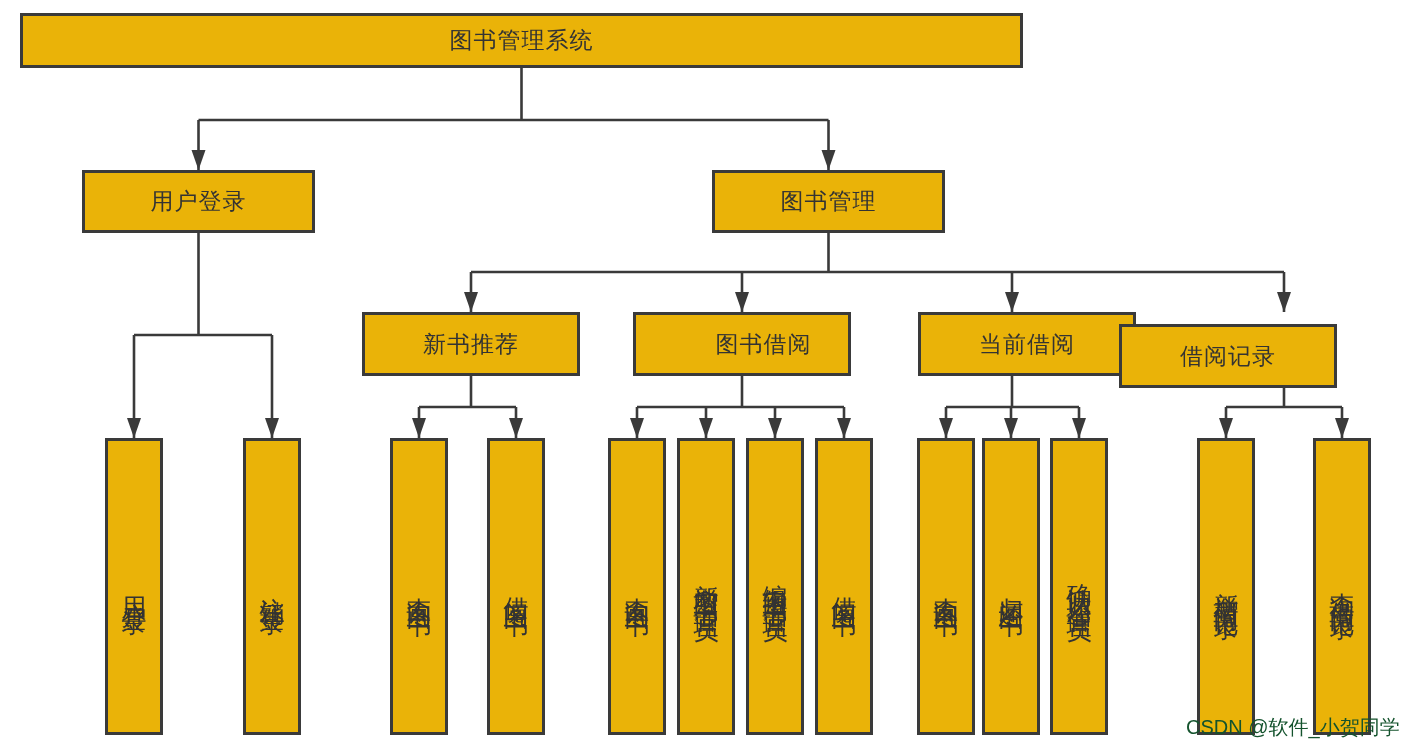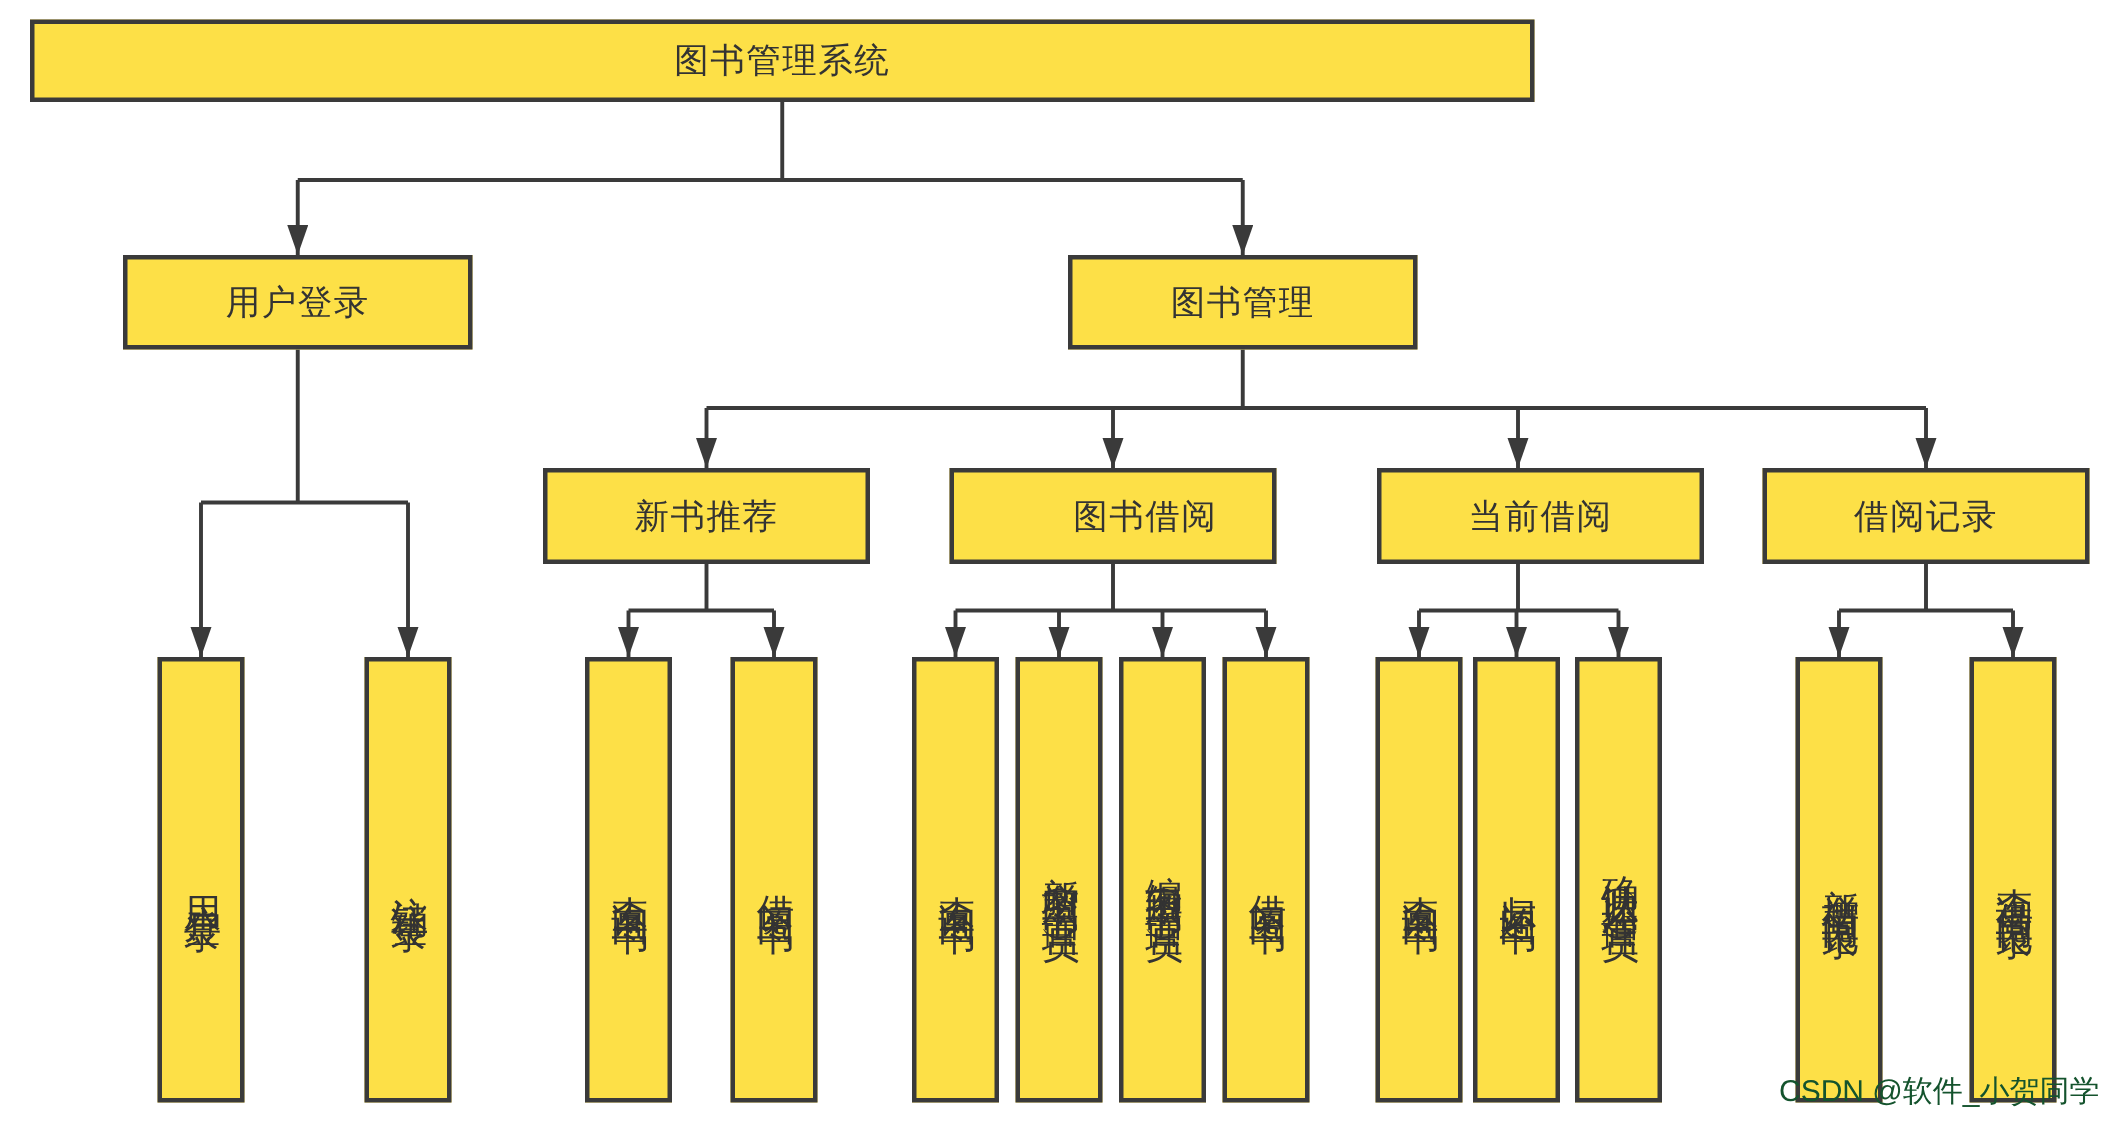--- a/index.html
+++ b/index.html
@@ -19,21 +19,21 @@
     position: absolute;
     left: 0;
     top: 0;
     width: 1405px;
     height: 747px;
     pointer-events: none;
   }
   .node {
     position: absolute;
     box-sizing: border-box;
-    background: #fde047;
+    background: #eab308;
     border: 3px solid #3a3a3a;
     color: #333333;
     display: flex;
     align-items: center;
     justify-content: center;
     z-index: 2;
   }
   .h-node {
     font-size: 23px;
     letter-spacing: 1px;
@@ -46,21 +46,21 @@
     letter-spacing: 5px;
     line-height: 1;
   }
   .root-node { left: 20px; top: 13px; width: 1003px; height: 55px; }
   .branch-1 { left: 82px;  top: 170px; width: 233px; height: 63px; }
   .branch-2 { left: 712px; top: 170px; width: 233px; height: 63px; }
   .mod { top: 312px; width: 218px; height: 64px; align-items: center; }
   .mod-1 { left: 362px; }
   .mod-2 { left: 633px; padding-left: 43px; }
   .mod-3 { left: 918px; }
-  .mod-4 { left: 1175px; }
+  .mod-4 { left: 1119px; margin-top: 12px; }
   .leaf { top: 438px; width: 58px; height: 297px; }
   .leaf-1  { left: 105px; }
   .leaf-2  { left: 243px; }
   .leaf-3  { left: 390px; }
   .leaf-4  { left: 487px; }
   .leaf-5  { left: 608px; }
   .leaf-6  { left: 677px; }
   .leaf-7  { left: 746px; }
   .leaf-8  { left: 815px; }
   .leaf-9  { left: 917px; }

